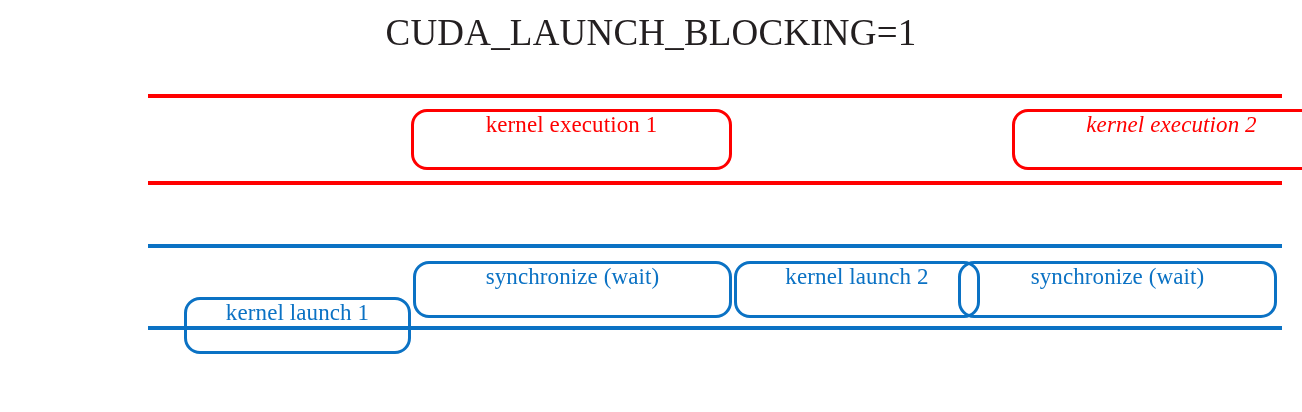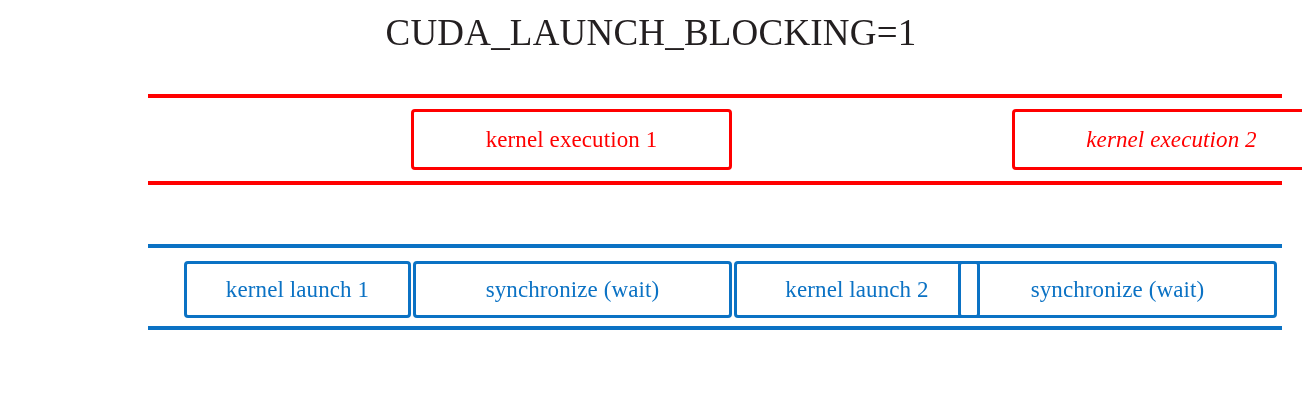--- a/index.html
+++ b/index.html
@@ -50,23 +50,22 @@
   .rail-red-bottom { top: 181px; }
   .rail-blue-top    { top: 244px; }
   .rail-blue-bottom { top: 326px; }
 
   
   .task-box {
     position: absolute;
     box-sizing: border-box;
     border-style: solid;
     border-width: 3px;
-    border-radius: 4px;
+    border-radius: 16px;
     display: flex;
-    align-items: center;
     justify-content: center;
     background: transparent;
     font-family: "Liberation Serif", "DejaVu Serif", serif;
     white-space: nowrap;
   }
 
   .task-box .task-label {
     display: block;
     font-size: 23px;
     line-height: 25px;
@@ -86,21 +85,21 @@
     border-color: #0b72c4;
     color: #0b72c4;
     top: 261px;
     height: 57px;
   }
 
   
   .box-kernel-execution-1 { left: 411px;  width: 321px; }
   .box-kernel-execution-2 { left: 1012px;  width: 319px; font-style: italic; }
 
-  .box-kernel-launch-1    { left: 184px;  width: 227px; }
+  .box-kernel-launch-1    { left: 184px;  width: 227px; margin-top: 36px; }
   .box-synchronize-1      { left: 413px;  width: 319px; }
   .box-kernel-launch-2    { left: 734px;  width: 246px; }
   .box-synchronize-2      { left: 958px;  width: 319px; }
 </style>
 </head>
 <body>
 
 <div id="canvas">
 
   <div class="diagram-title">CUDA_LAUNCH_BLOCKING=1</div>

